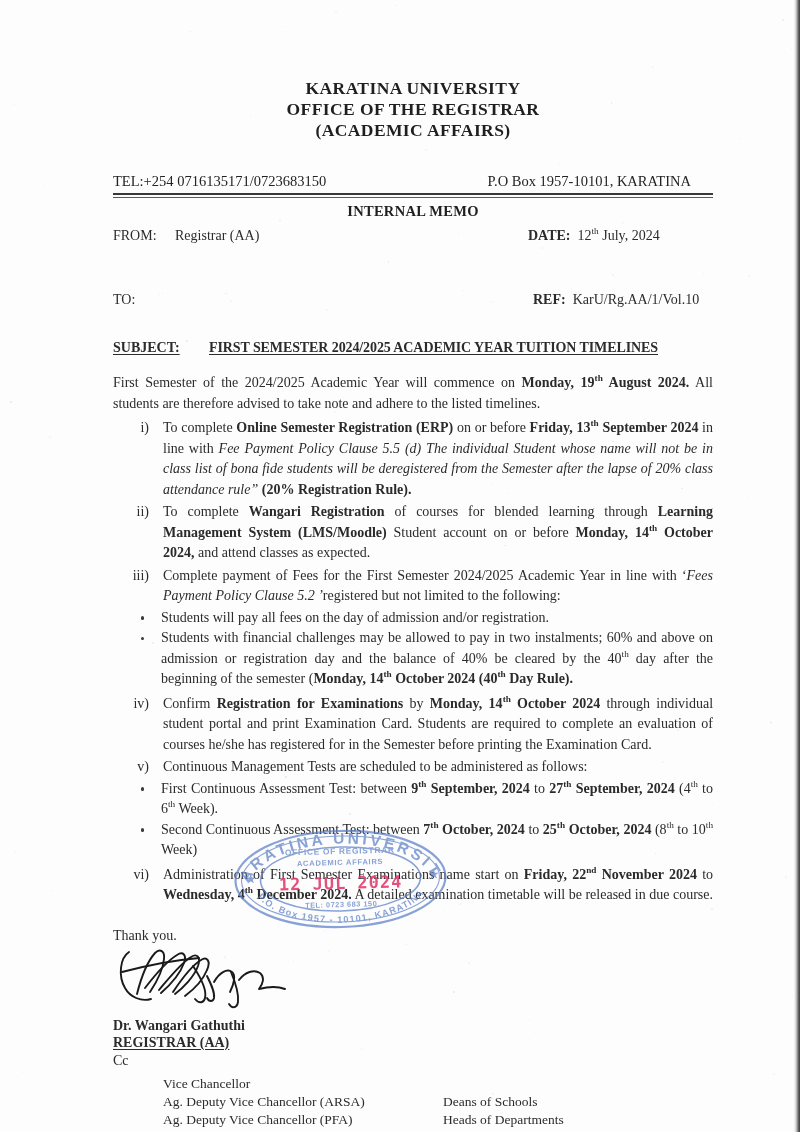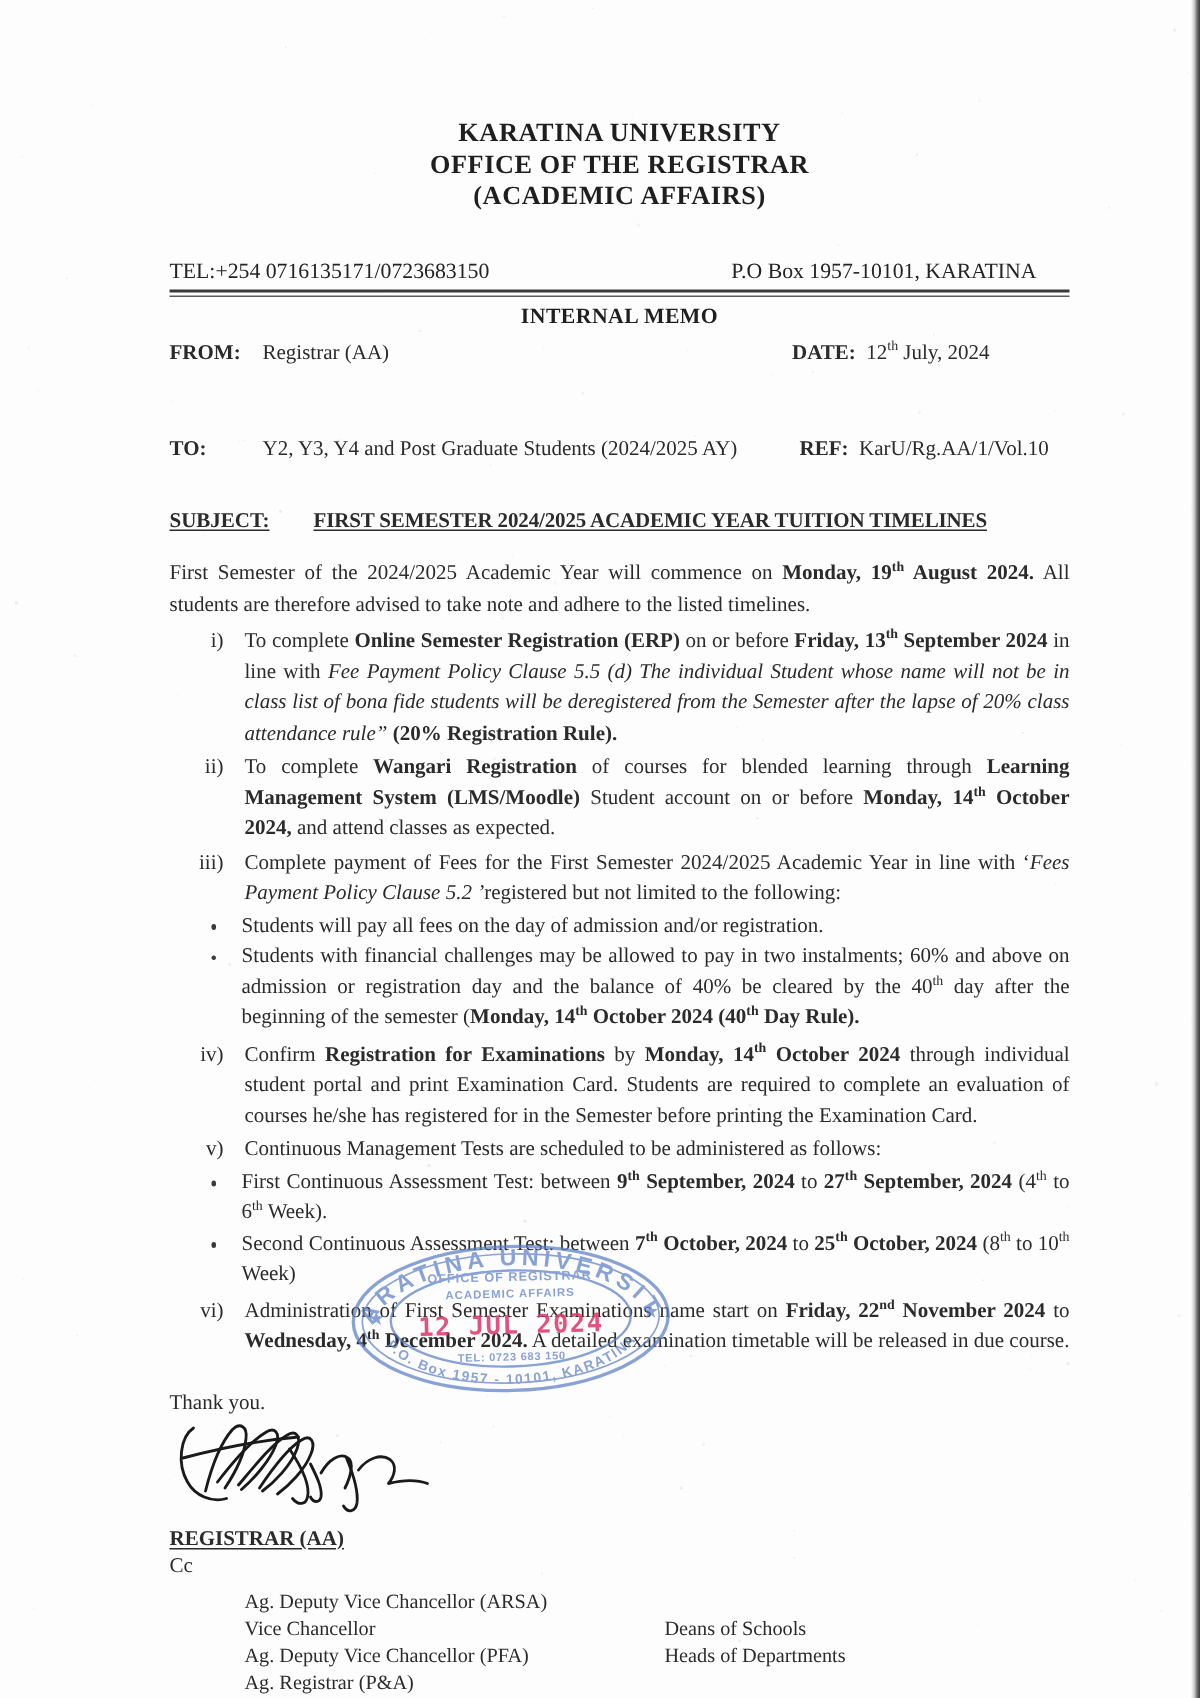--- a/index.html
+++ b/index.html
@@ -93,21 +93,21 @@
   }
 
   
   .meta-row {
     display: flex;
     align-items: baseline;
     font-size: 14px;
     position: relative;
   }
   .meta-row .lbl {
-    font-weight: bold;
+    font-weight: normal;
     width: 62px;
     flex: 0 0 62px;
   }
   .meta-row .val { flex: 1 1 auto; }
   .meta-row .rlbl { font-weight: bold; margin-right: 7px; }
   .meta-right {
     position: absolute;
     display: flex;
     align-items: baseline;
     white-space: nowrap;
@@ -409,21 +409,20 @@
       <span class="lbl">FROM:</span>
       <span class="val">Registrar (AA)</span>
       <span class="meta-right">
         <span class="rlbl">DATE:</span>
         <span><span>12</span><sup>th</sup><span> July, 2024</span></span>
       </span>
     </div>
 
     <div class="meta-row" id="to-row">
       <span class="lbl">TO:</span>
-      <span class="val">Y2, Y3, Y4 and Post Graduate Students (2024/2025 AY)</span>
       <span class="meta-right">
         <span class="rlbl">REF:</span>
         <span>KarU/Rg.AA/1/Vol.10</span>
       </span>
     </div>
 
     <div class="subject-row">
       <span class="s-lbl">SUBJECT:</span>
       <span class="s-val">FIRST SEMESTER 2024/2025 ACADEMIC YEAR TUITION TIMELINES</span>
     </div>
@@ -498,27 +497,28 @@
           <path d="M78 24 C86 36, 92 48, 90 56 C89 61, 84 62, 80 57"></path>
           <path d="M92 34 C96 42, 100 50, 99 56 C98 60, 94 60, 92 56"></path>
           <path d="M99 40 C104 31, 112 26, 117 30 C121 33, 119 42, 115 50"></path>
           <path d="M116 30 C121 42, 124 52, 123 60 C122 66, 117 67, 114 62"></path>
           <path d="M124 38 C130 30, 139 27, 145 31 C150 35, 148 42, 144 47 C152 45, 162 44, 170 47"></path>
           <path d="M7 30 C30 24, 60 18, 84 16"></path>
         </g>
       </svg>
     </div>
 
+    <div id="signer-name">Dr. Wangari Gathuthi</div>
     <div id="signer-title">REGISTRAR (AA)</div>
     <div id="cc-label">Cc</div>
 
     <div id="cc-cols">
       <div id="cc-left">
+        <div class="cc-item">Vice Chancellor</div>
         <div class="cc-item">Ag. Deputy Vice Chancellor (ARSA)</div>
-        <div class="cc-item">Vice Chancellor</div>
         <div class="cc-item">Ag. Deputy Vice Chancellor (PFA)</div>
         <div class="cc-item">Ag. Registrar (P&amp;A)</div>
 
       </div>
       <div id="cc-right">
         <div class="cc-item" style="height:18px"></div>
         <div class="cc-item">Deans of Schools</div>
         <div class="cc-item">Heads of Departments</div>
 
       </div>

